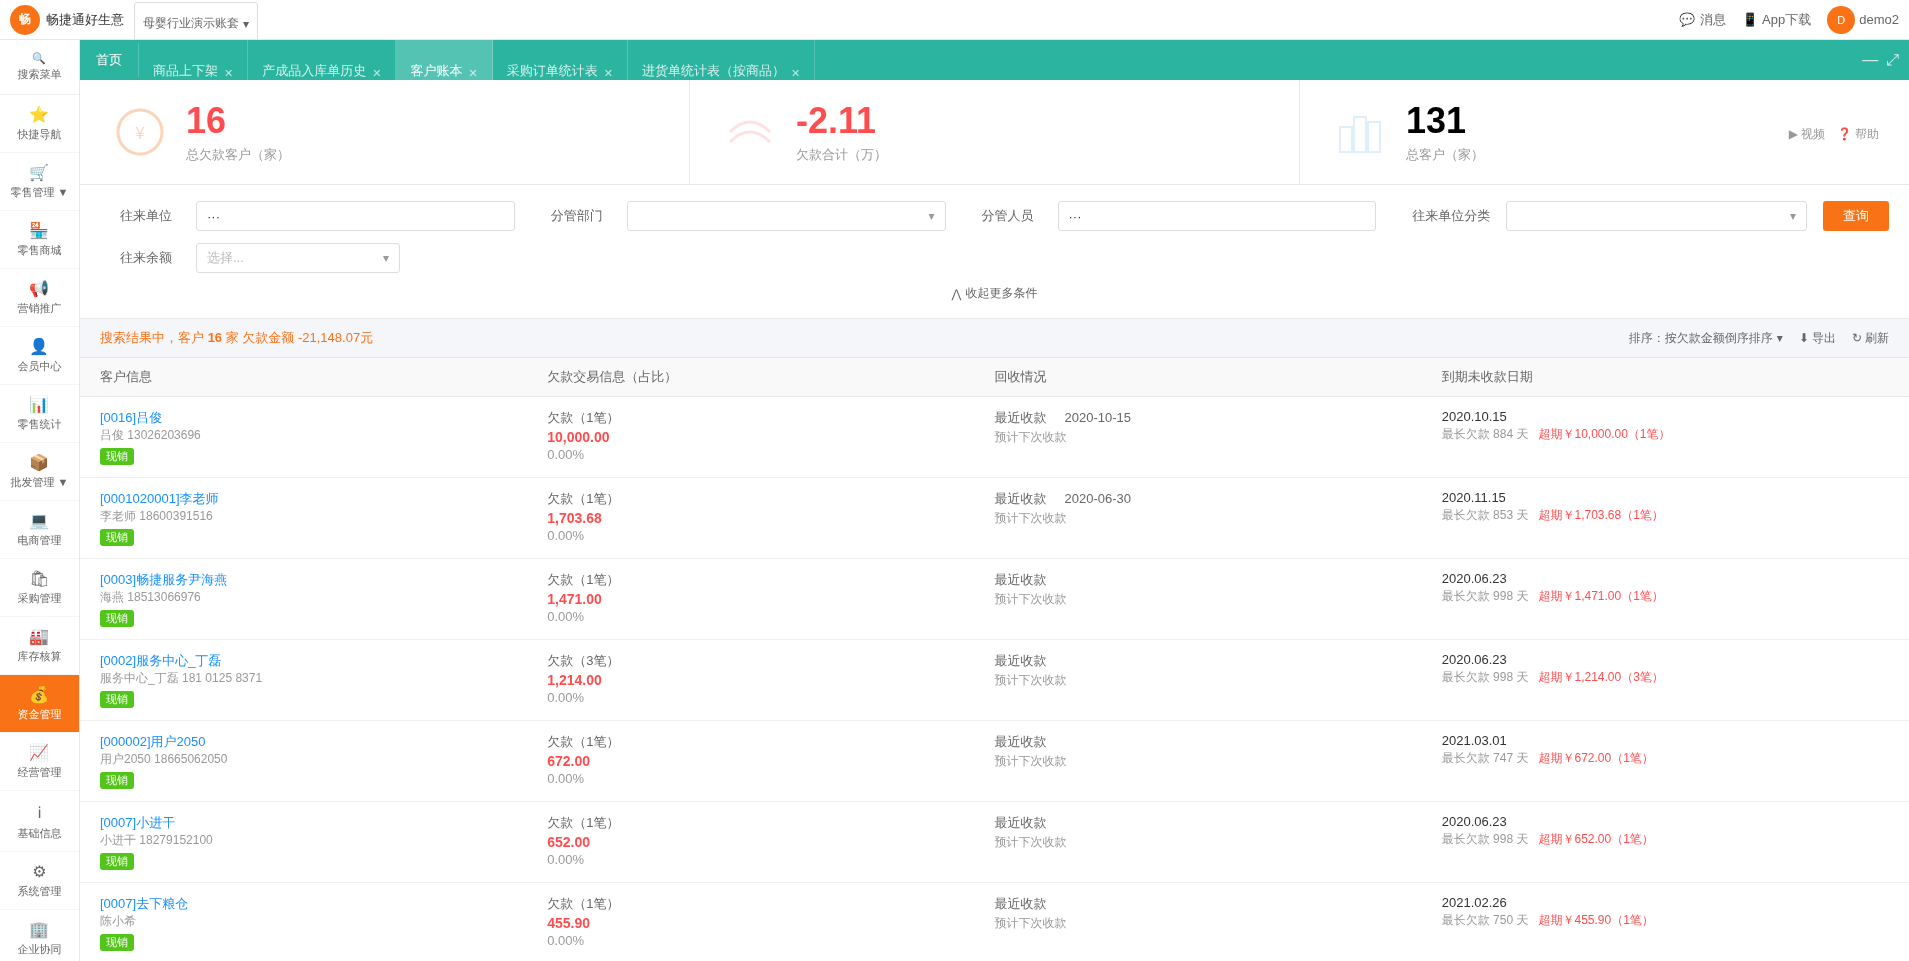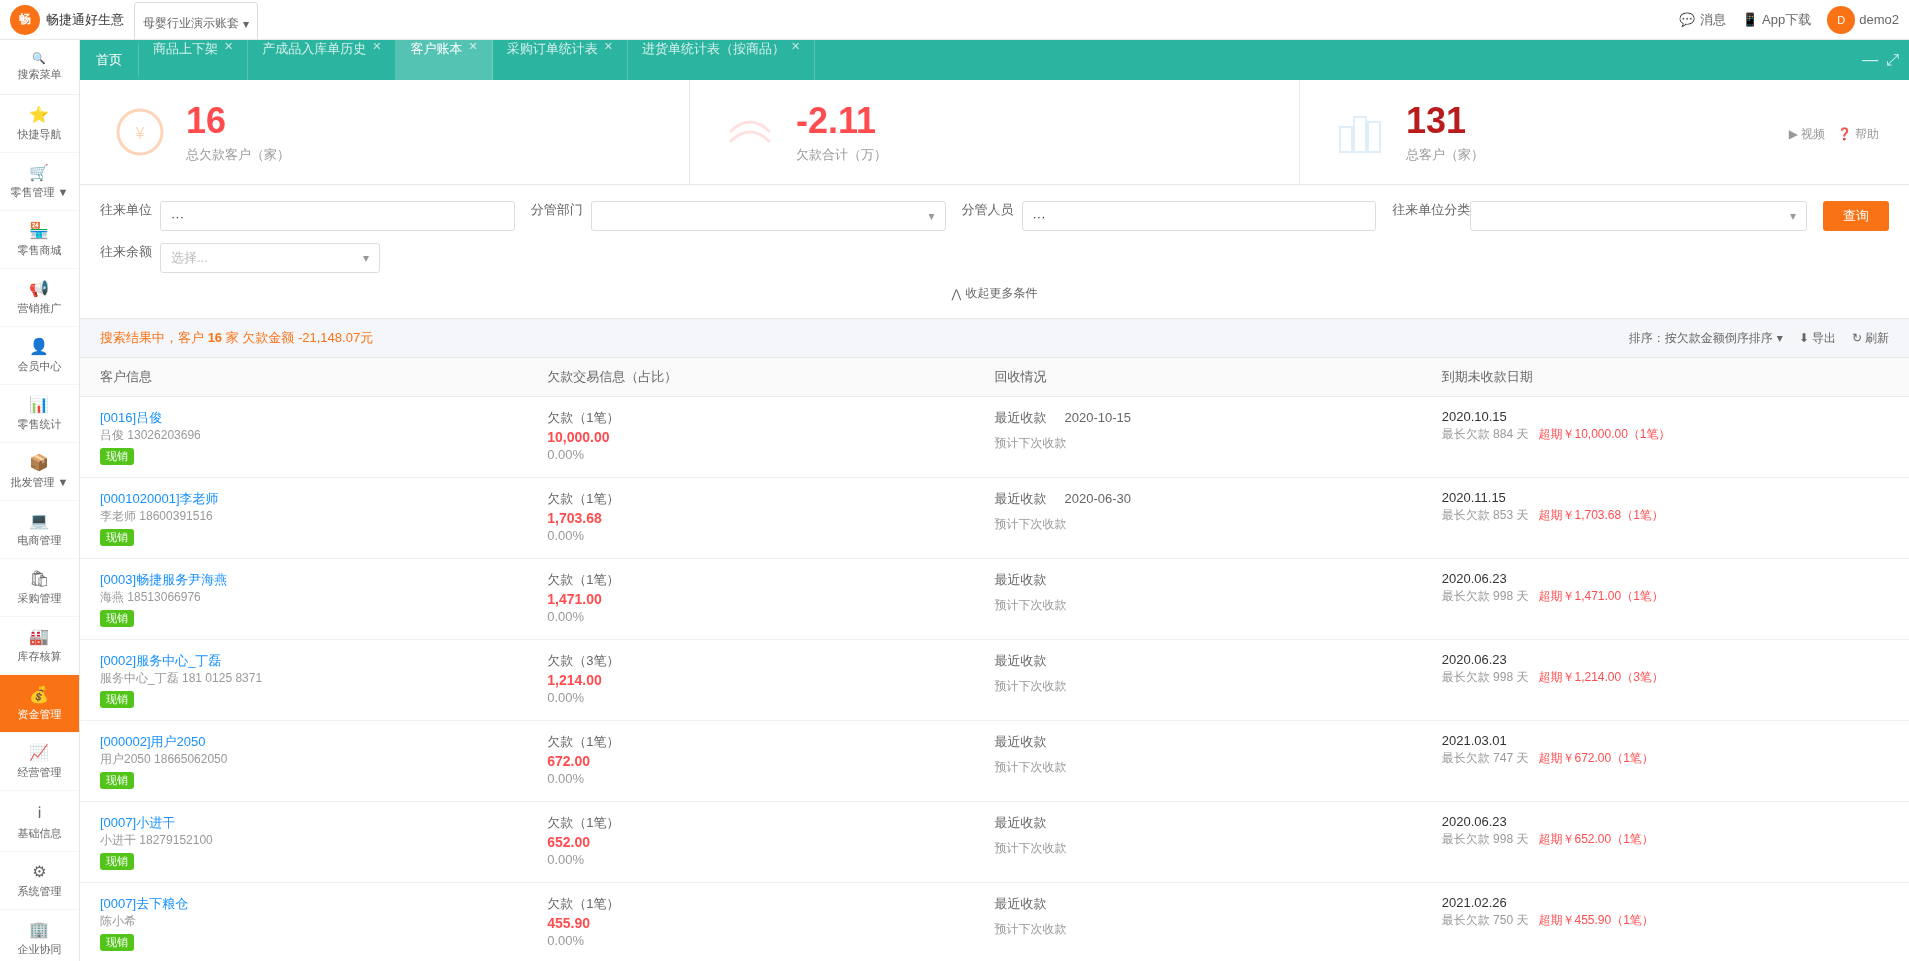--- a/index.html
+++ b/index.html
@@ -23,48 +23,48 @@
     
     .sidebar { width: 80px; background: #fff; border-right: 1px solid #e8e8e8; display: flex; flex-direction: column; overflow-y: auto; }
     .sidebar-search { padding: 8px 4px; border-bottom: 1px solid #f0f0f0; }
     .sidebar-search-btn { width: 100%; background: none; border: none; display: flex; flex-direction: column; align-items: center; gap: 2px; cursor: pointer; color: #666; font-size: 11px; padding: 4px 0; }
     .sidebar-item { padding: 10px 4px; display: flex; flex-direction: column; align-items: center; gap: 3px; cursor: pointer; color: #666; font-size: 11px; border-bottom: 1px solid #f5f5f5; transition: background 0.2s; }
     .sidebar-item.active { background: #f97316; color: white; }
     .sidebar-item-icon { font-size: 16px; }
 
     
     .tabs-bar { height: 40px; background: #2bb5a0; display: flex; align-items: center; padding: 0 0; overflow-x: auto; }
-    .tab { display: flex; align-items: flex-start; gap: 6px; padding: 0 14px; height: 40px; color: rgba(255,255,255,0.8); font-size: 13px; cursor: pointer; white-space: nowrap; border-right: 1px solid rgba(255,255,255,0.2); }
+    .tab { display: flex; align-items: flex-end; gap: 6px; padding: 0 14px; height: 40px; color: rgba(255,255,255,0.8); font-size: 13px; cursor: pointer; white-space: nowrap; border-right: 1px solid rgba(255,255,255,0.2); }
     .tab.active { background: rgba(255,255,255,0.2); color: white; }
     .tab-close { color: rgba(255,255,255,0.7); font-size: 11px; cursor: pointer; }
     .tab-home { padding: 0 16px; height: 34px; display: flex; align-items: center; color: white; font-size: 13px; cursor: pointer; border-right: 1px solid rgba(255,255,255,0.2); }
     .tabs-actions { margin-left: auto; display: flex; align-items: center; padding: 0 10px; gap: 8px; }
     .tabs-action-btn { color: rgba(255,255,255,0.8); font-size: 16px; cursor: pointer; }
 
     
     .content-area { flex: 1; overflow-y: auto; background: #f5f6fa; }
 
     
     .stats-row { display: flex; background: #fff; border-bottom: 1px solid #e8e8e8; }
     .stat-card { flex: 1; display: flex; align-items: center; gap: 16px; padding: 20px 30px; border-right: 1px solid #e8e8e8; }
     .stat-card:last-child { border-right: none; }
     .stat-icon { width: 60px; height: 60px; display: flex; align-items: center; justify-content: center; opacity: 0.3; }
     .stat-icon svg { width: 50px; height: 50px; }
     .stat-info { display: flex; flex-direction: column; gap: 4px; }
     .stat-value { font-size: 36px; font-weight: bold; }
     .stat-value.red { color: #ff4d4f; }
-    .stat-value.dark { color: #b91c1c; }
+    .stat-value.dark { color: #000000; }
     .stat-label { font-size: 13px; color: #999; }
     .stat-card-actions { margin-left: auto; display: flex; gap: 12px; align-items: flex-start; padding-top: 4px; }
     .stat-action-btn { color: #999; font-size: 12px; cursor: pointer; display: flex; align-items: center; gap: 3px; }
 
     
     .filter-area { background: #fff; padding: 16px 20px; border-bottom: 1px solid #e8e8e8; }
     .filter-row { display: flex; align-items: center; gap: 16px; margin-bottom: 12px; }
-    .filter-item { display: flex; gap: 0; flex: 1; }
+    .filter-item { display: flex; align-items: center; gap: 16px; flex: 1; margin-left: 20px; }
     .filter-label { color: #666; font-size: 13px; white-space: nowrap; min-width: 60px; }
     .filter-input { flex: 1; border: 1px solid #ddd; border-radius: 3px; padding: 5px 10px; font-size: 13px; display: flex; align-items: center; justify-content: space-between; cursor: pointer; min-height: 30px; }
     .filter-select { flex: 1; border: 1px solid #ddd; border-radius: 3px; padding: 5px 10px; font-size: 13px; display: flex; align-items: center; justify-content: space-between; cursor: pointer; min-height: 30px; }
     .filter-dropdown-arrow { color: #999; font-size: 12px; }
     .filter-select-placeholder { color: #bbb; }
     .query-btn { background: #f97316; color: white; border: none; padding: 6px 20px; border-radius: 3px; cursor: pointer; font-size: 13px; }
     .collapse-btn { display: flex; align-items: center; justify-content: center; gap: 4px; color: #666; font-size: 12px; cursor: pointer; margin-top: 4px; }
 
     
     .results-bar { background: #f5f6fa; padding: 10px 20px; display: flex; align-items: center; justify-content: space-between; border-bottom: 1px solid #e8e8e8; }
@@ -78,21 +78,21 @@
     .data-table { width: 100%; background: #fff; }
     .table-header { display: grid; grid-template-columns: 2fr 2fr 2fr 2fr; padding: 10px 20px; background: #f9f9f9; border-bottom: 1px solid #e8e8e8; font-size: 13px; color: #666; font-weight: normal; }
     .table-row { display: grid; grid-template-columns: 2fr 2fr 2fr 2fr; padding: 12px 20px; border-bottom: 1px solid #f0f0f0; align-items: start; }
     .customer-name-link { color: #1890ff; font-size: 13px; cursor: pointer; text-decoration: none; }
     .customer-phone { color: #999; font-size: 12px; margin-top: 0; }
     .customer-tag { display: inline-block; background: #52c41a; color: white; font-size: 11px; padding: 1px 6px; border-radius: 3px; margin-top: 4px; }
     .debt-amount { color: #ff4d4f; font-size: 14px; font-weight: bold; margin-top: 2px; }
     .debt-count { color: #666; font-size: 13px; }
     .debt-ratio { color: #999; font-size: 13px; margin-top: 2px; }
     .collection-latest { color: #666; font-size: 13px; }
-    .collection-next { color: #999; font-size: 12px; margin-top: 8px; font-family: Liberation Mono, monospace; }
+    .collection-next { color: #999; font-size: 12px; margin-top: 2px; font-family: Liberation Mono, monospace; }
     .overdue-date { color: #333; font-size: 13px; }
     .overdue-days { color: #999; font-size: 12px; margin-top: 2px; }
     .overdue-amount { color: #ff4d4f; font-size: 12px; cursor: pointer; }
 
     
     ::-webkit-scrollbar { width: 6px; height: 6px; }
     ::-webkit-scrollbar-track { background: #f1f1f1; }
     ::-webkit-scrollbar-thumb { background: #ccc; border-radius: 3px; }
   </style>
 </head>

